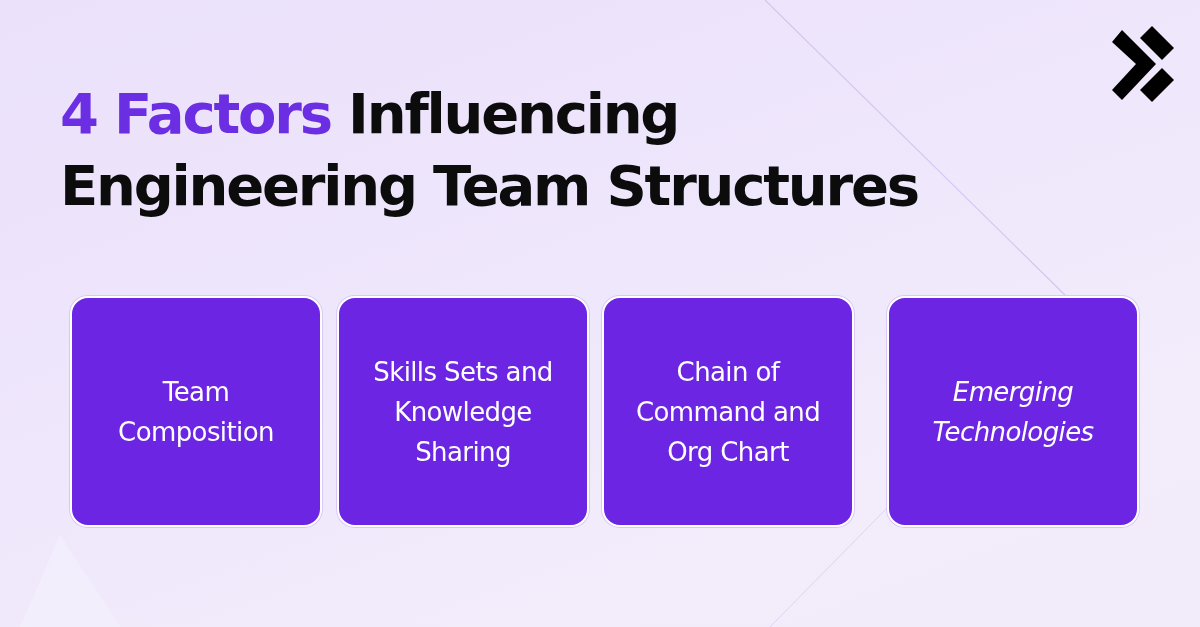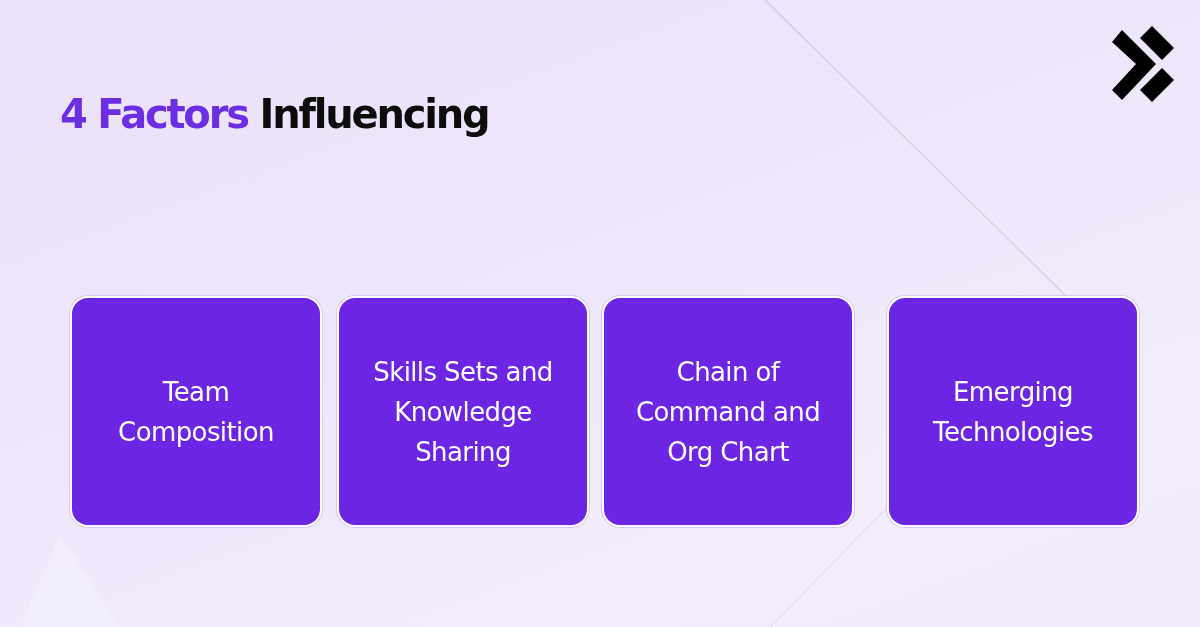--- a/index.html
+++ b/index.html
@@ -6,21 +6,21 @@
   body {
     width: 1200px; height: 627px; overflow: hidden; position: relative;
     background: linear-gradient(160deg, #ebe1fb 0%, #eee6fb 40%, #f2ecfb 75%, #f1ebfa 100%);
     font-family: "Liberation Sans", sans-serif;
   }
   .bg-lines { position: absolute; left: 0; top: 0; width: 1200px; height: 627px; pointer-events: none; }
   .logo { position: absolute; left: 1098px; top: 24px; width: 80px; height: 80px; }
   .title {
     position: absolute; left: 60px; top: 78px; margin: 0;
     font-family: "DejaVu Sans", sans-serif; font-weight: bold;
-    font-size: 40px; line-height: 72px; letter-spacing: -2.2px; color: #0c0c0c;
+    font-size: 56px; line-height: 72px; letter-spacing: -2.2px; color: #0c0c0c;
   }
   .title .accent { color: #6c2ee2; }
   .cards { position: absolute; top: 296px; left: 62px; }
   .card {
     position: absolute; top: 0; width: 252px; height: 231px;
     background: #6c26e3; border: 2px solid #ffffff; border-radius: 18px;
     box-shadow: 0 0 0 1px #d9c8f5;
     display: flex; align-items: center; justify-content: center; text-align: center;
     box-sizing: border-box; padding: 0 14px;
   }
@@ -41,28 +41,29 @@
 <svg class="logo" viewBox="0 0 80 80">
   <g fill="#000">
     <path d="M14 18 L24 6 L56 38 L58 40 L24 76 L14 66 L38 40 Z"></path>
     <path d="M42 14 L54 2 L76 24 L64 36 Z"></path>
     <path d="M42 66 L64 44 L76 56 L54 78 Z"></path>
   </g>
 </svg>
 
 <h1 class="title">
   <span class="accent">4 Factors</span><span> Influencing</span><br>
+  <span>Engineering Team Structures</span>
 </h1>
 
 <div class="cards">
   <div class="card" style="left:8px;">
     <span class="card-label" style="display:block;width:190px;">Team Composition</span>
   </div>
   <div class="card" style="left:275px;">
     <span class="card-label" style="display:block;width:225px;text-align:center;">Skills Sets and Knowledge Sharing</span>
   </div>
   <div class="card" style="left:540px;align-items:center;">
     <span class="card-label" style="display:block;width:225px;">Chain of Command and Org Chart</span>
   </div>
-  <div class="card" style="left:825px;">
+  <div class="card" style="left:825px;font-style:italic;">
     <span class="card-label" style="display:block;width:215px;">Emerging Technologies</span>
   </div>
 </div>
 
 </body></html>

